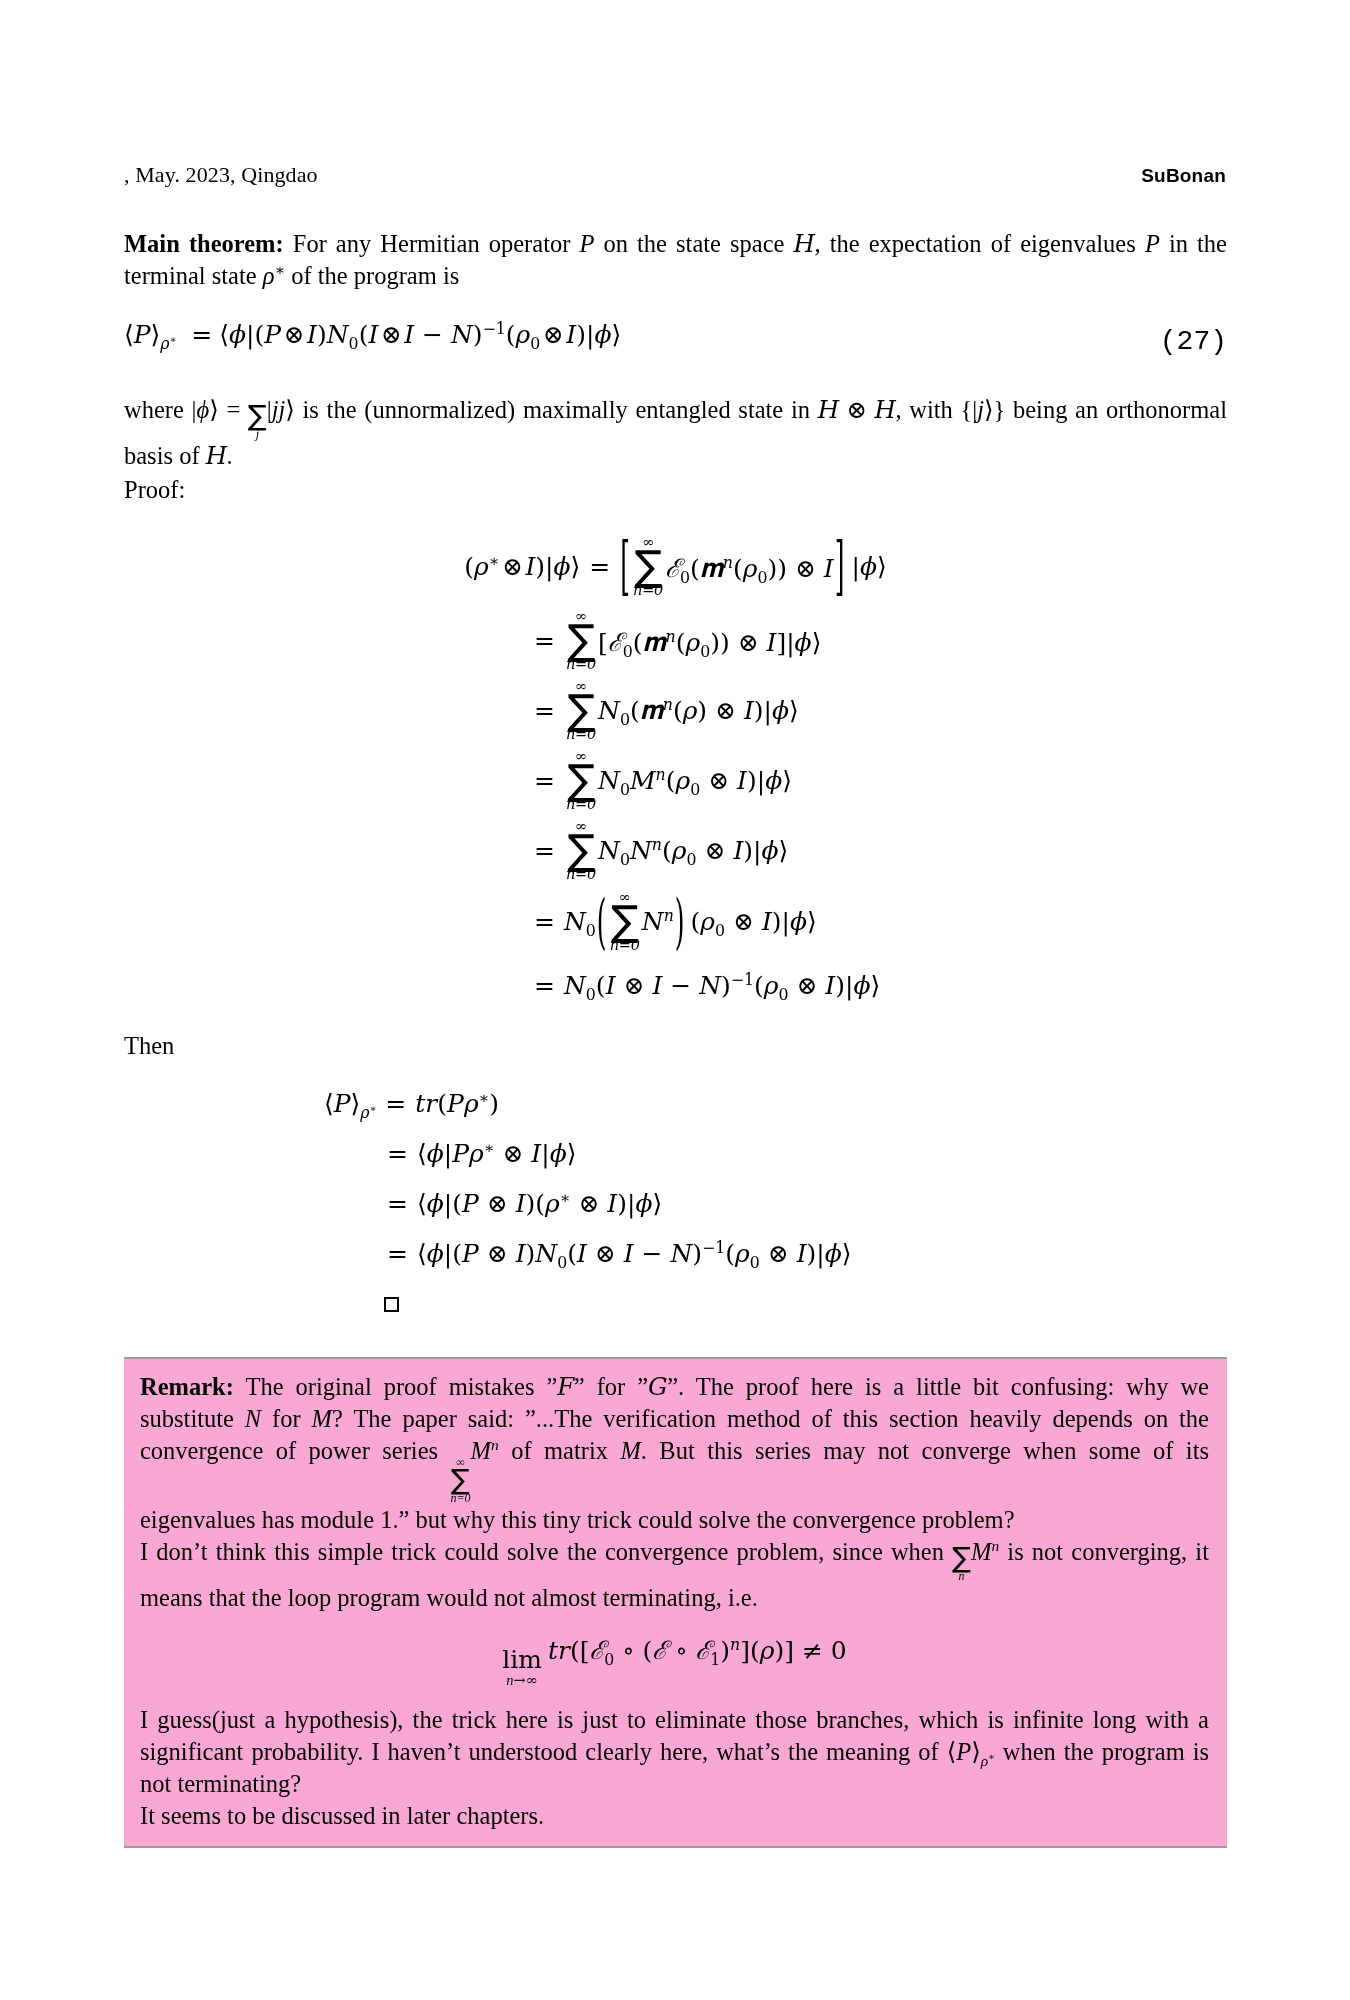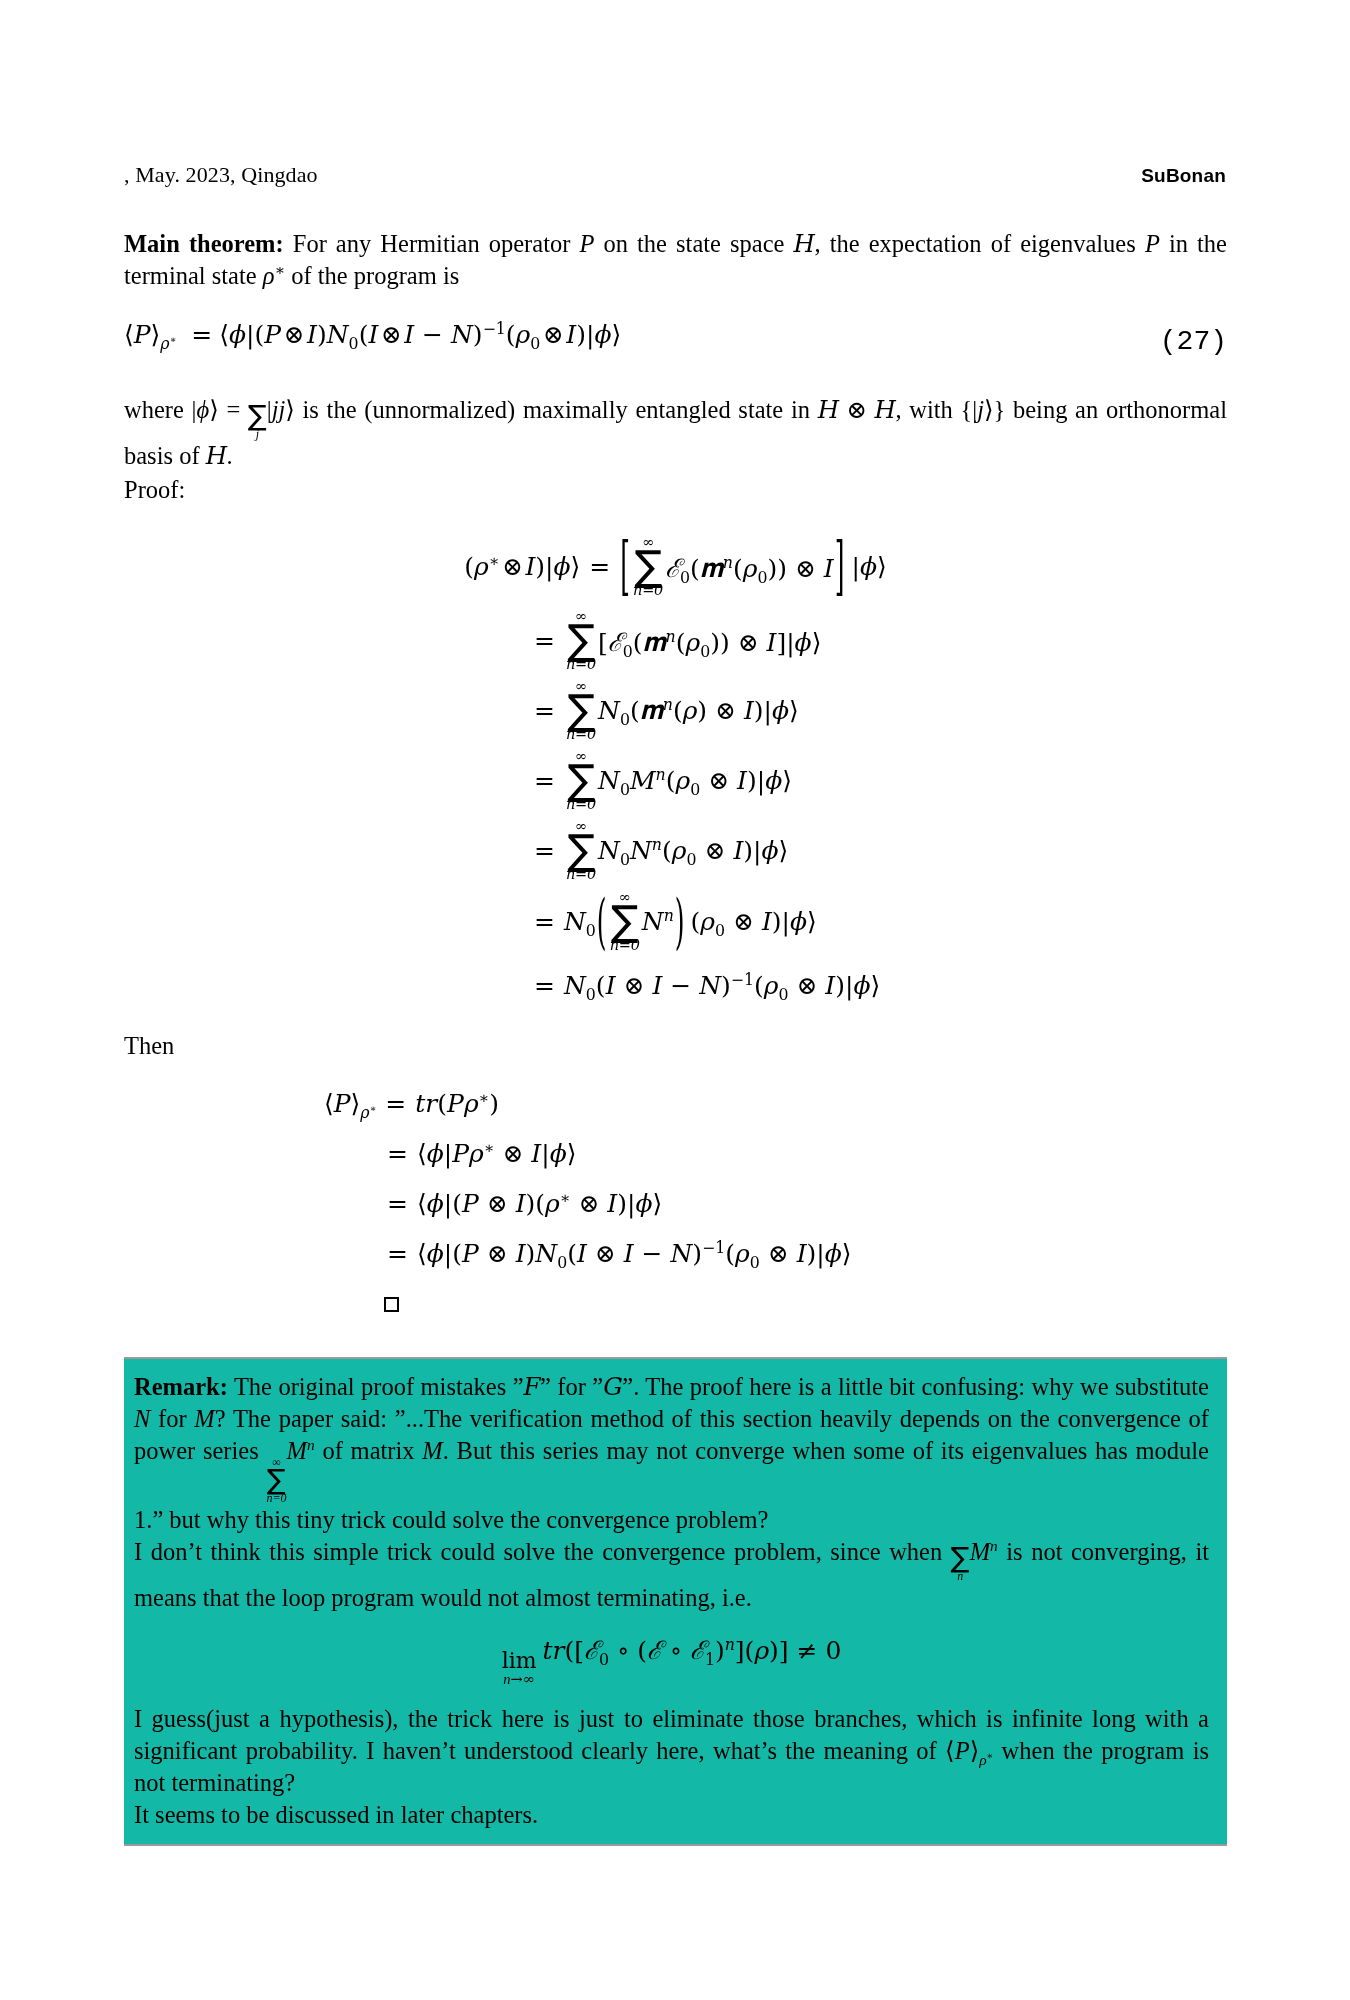--- a/index.html
+++ b/index.html
@@ -126,21 +126,21 @@
   
   .limop {
     display: inline-flex;
     flex-direction: column;
     align-items: center;
     vertical-align: -0.35em;
     line-height: 1.05;
     font-style: normal;
     margin-right: 6px;
   }
-  .limop .nm { font-size: 22px; font-style: normal; }
+  .limop .nm { font-size: 25px; font-style: normal; }
   .limop .lim { font-size: 14.5px; }
 
   
   .delim {
     display: inline-block;
     font-family: "DejaVu Serif", serif;
     font-style: normal;
     transform: scaleY(2.55);
     transform-origin: center;
     margin: 0 1px;
@@ -159,24 +159,24 @@
   .qedbox {
     display: inline-block;
     width: 15px;
     height: 15px;
     border: 2.5px solid #000;
     box-sizing: border-box;
   }
 
   
   .remark {
-    background: #14b8a6;
+    background: #f9a8d4;
     border-top: 2px solid #9a9a9a;
     border-bottom: 2px solid #9a9a9a;
-    padding: 12px 18px 14px 10px;
+    padding: 12px 18px 14px 16px;
     box-sizing: border-box;
   }
   .remark p {
     margin: 0;
     font-size: 24.5px;
     line-height: 1.30;
     text-align: justify;
   }
   .remark p.nojust { text-align: left; }
   .remark .display { font-size: 25px; text-align: center; }

